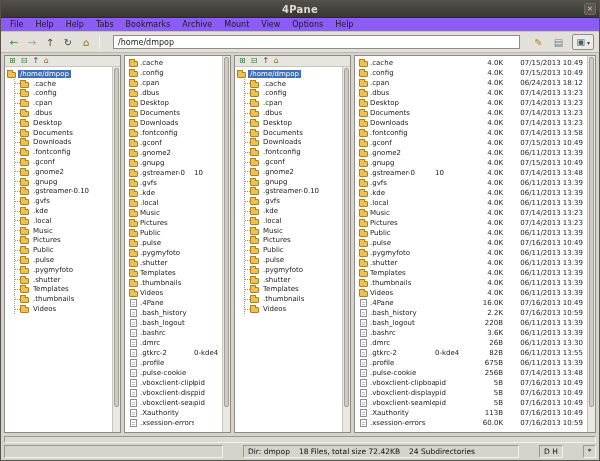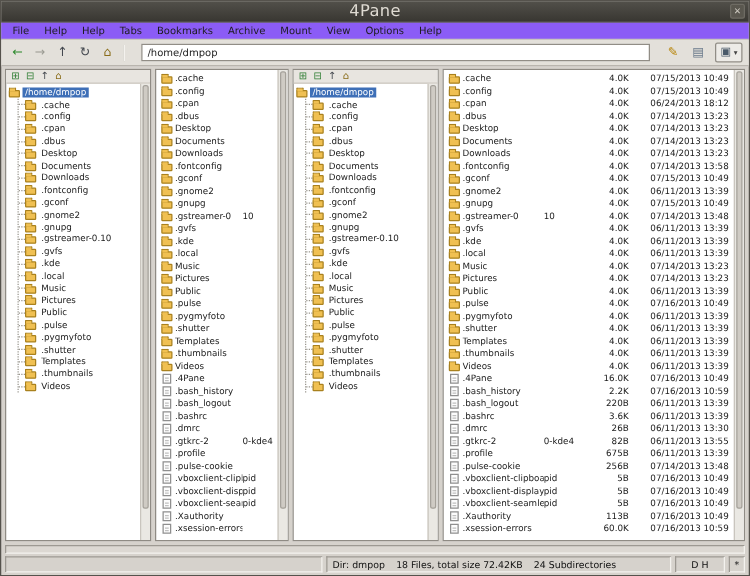--- a/index.html
+++ b/index.html
@@ -3,21 +3,21 @@
 <meta charset="utf-8">
 <style>
   *{box-sizing:border-box;margin:0;padding:0}
   html,body{width:600px;height:461px;overflow:hidden;background:#b4b0aa;
     font-family:"DejaVu Sans","Liberation Sans",sans-serif}
   .window{width:600px;height:461px;border:1px solid #55524c;display:flex;flex-direction:column;
     background:#d6d2cc}
   
   .titlebar{height:17px;flex:none;background:linear-gradient(#52504a,#393732);display:flex;
     align-items:center;justify-content:center;position:relative;border-bottom:1px solid #2c2a27}
-  .titlebar .title{color:#dfdbd3;font-size:13px;font-weight:normal;letter-spacing:.3px}
+  .titlebar .title{color:#dfdbd3;font-size:10px;font-weight:bold;letter-spacing:.3px}
   .close-btn{position:absolute;right:3px;top:2px;width:12px;height:12px;background:#5a574f;
     border:1px solid #6e6b63;border-radius:2px;color:#cfcbc2;font-size:7px;line-height:10px;
     text-align:center;cursor:default}
   
   .menubar{height:14px;flex:none;background:#8b5cf6;border-bottom:1px solid #c9c5be;display:flex;
     align-items:center;padding-left:3px}
   .menu-item{font-size:8px;color:#1c1c1c;padding:1px 6px 2px 6px}
   
   .toolbar{height:21px;flex:none;background:#e3e0da;border-bottom:1px solid #b9b5ae;display:flex;
     align-items:center;padding:0 5px;gap:2px}
@@ -62,26 +62,26 @@
   .file-row{display:flex;align-items:center;height:10px;padding:0 2px;white-space:nowrap}
   .col-name{font-size:7px;color:#1a1a1a;flex:1;min-width:0;overflow:hidden}
   .col-ext{font-size:7px;color:#1a1a1a;flex:none;overflow:hidden}
   .compact .col-ext{width:26px}
   .detailed .col-ext{width:34px}
   .col-size{font-size:7px;color:#1a1a1a;width:34px;flex:none;text-align:right}
   .col-date{font-size:7px;color:#1a1a1a;width:82px;flex:none;text-align:right;padding-right:2px}
   
   .cmdstrip{height:7px;flex:none;margin:1px 3px 0 3px;border:1px solid;
     border-color:#9d9992 #f4f2ee #f4f2ee #9d9992;background:#dcd8d2}
-  .statusbar{height:17px;flex:none;display:flex;gap:3px;padding:2px 3px;align-items:stretch}
+  .statusbar{height:17px;flex:none;display:flex;gap:20px;padding:2px 3px;align-items:stretch}
   .scell{border:1px solid;border-color:#9d9992 #f4f2ee #f4f2ee #9d9992;font-size:7.5px;color:#111;
     display:flex;align-items:center;padding:0 4px;white-space:nowrap;overflow:hidden}
   .scell.c1{flex:1}
   .scell.c2{width:276px;flex:none;gap:9px}
-  .scell.c3{width:40px;flex:none;justify-content:center}
+  .scell.c3{width:24px;flex:none;justify-content:center}
   .scell.c4{width:13px;flex:none;justify-content:center;padding:0}
 </style>
 </head>
 <body>
 
 <div class="window">
 
   <div class="titlebar">
     <span class="title">4Pane</span>
     <span class="close-btn">✕</span>

